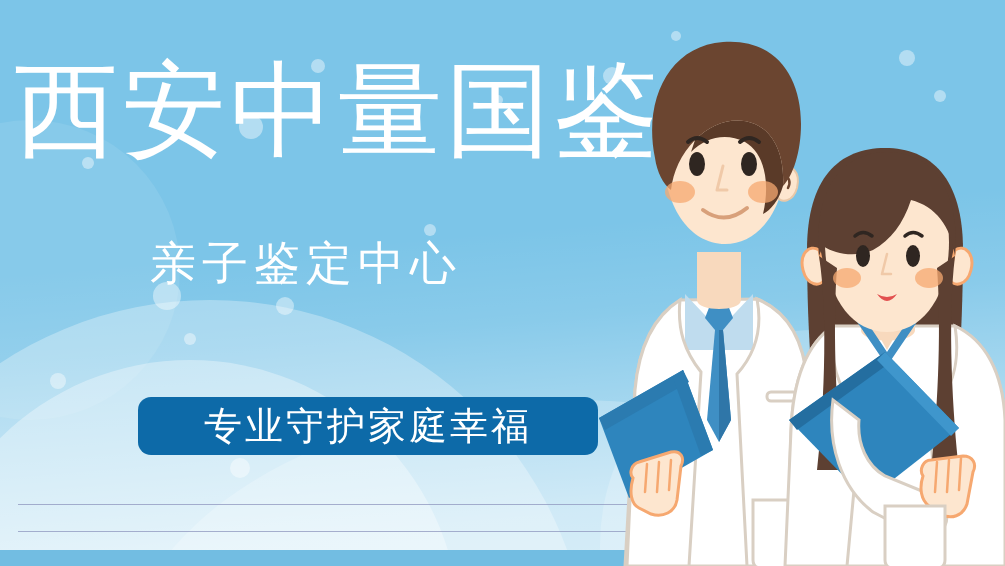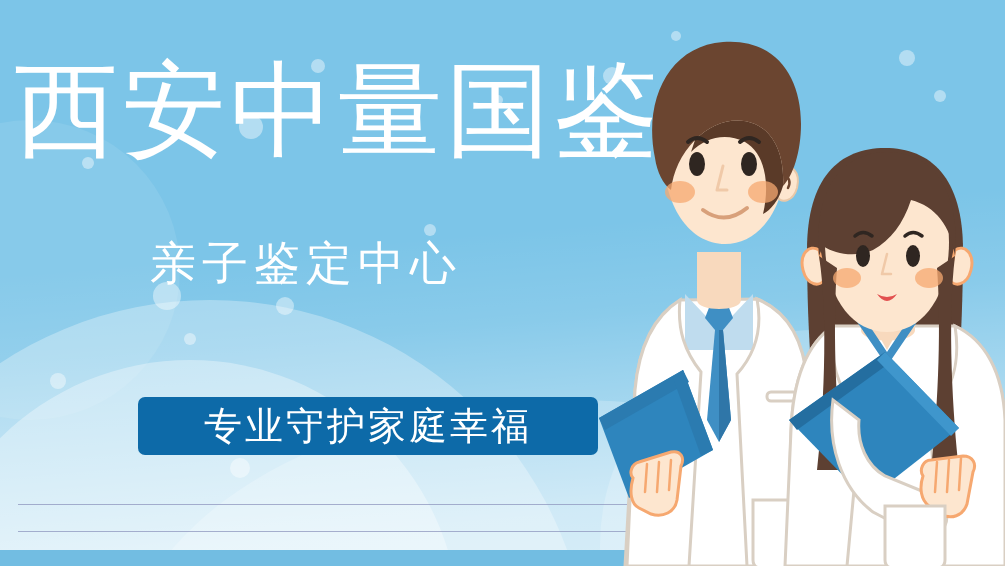--- a/index.html
+++ b/index.html
@@ -62,21 +62,21 @@
     font-size:46px; line-height:1.2;
     letter-spacing:6px;
     color:#ffffff; font-weight:400;
     white-space:nowrap;
     font-family:"DejaVu Sans","Liberation Sans",sans-serif;
   }
   .badge {
     position:absolute; left:138px; top:397px;
     width:460px; height:58px;
     background:#0d6aa8;
-    border-radius:7px;
+    border-radius:13px;
     display:flex; align-items:center; justify-content:center;
   }
   .badge span {
     color:#ffffff; font-size:38px; letter-spacing:3px;
     font-family:"DejaVu Sans","Liberation Sans",sans-serif;
     white-space:nowrap;
   }
 
   
   #people { position:absolute; right:0; bottom:0; width:420px; height:566px; }

